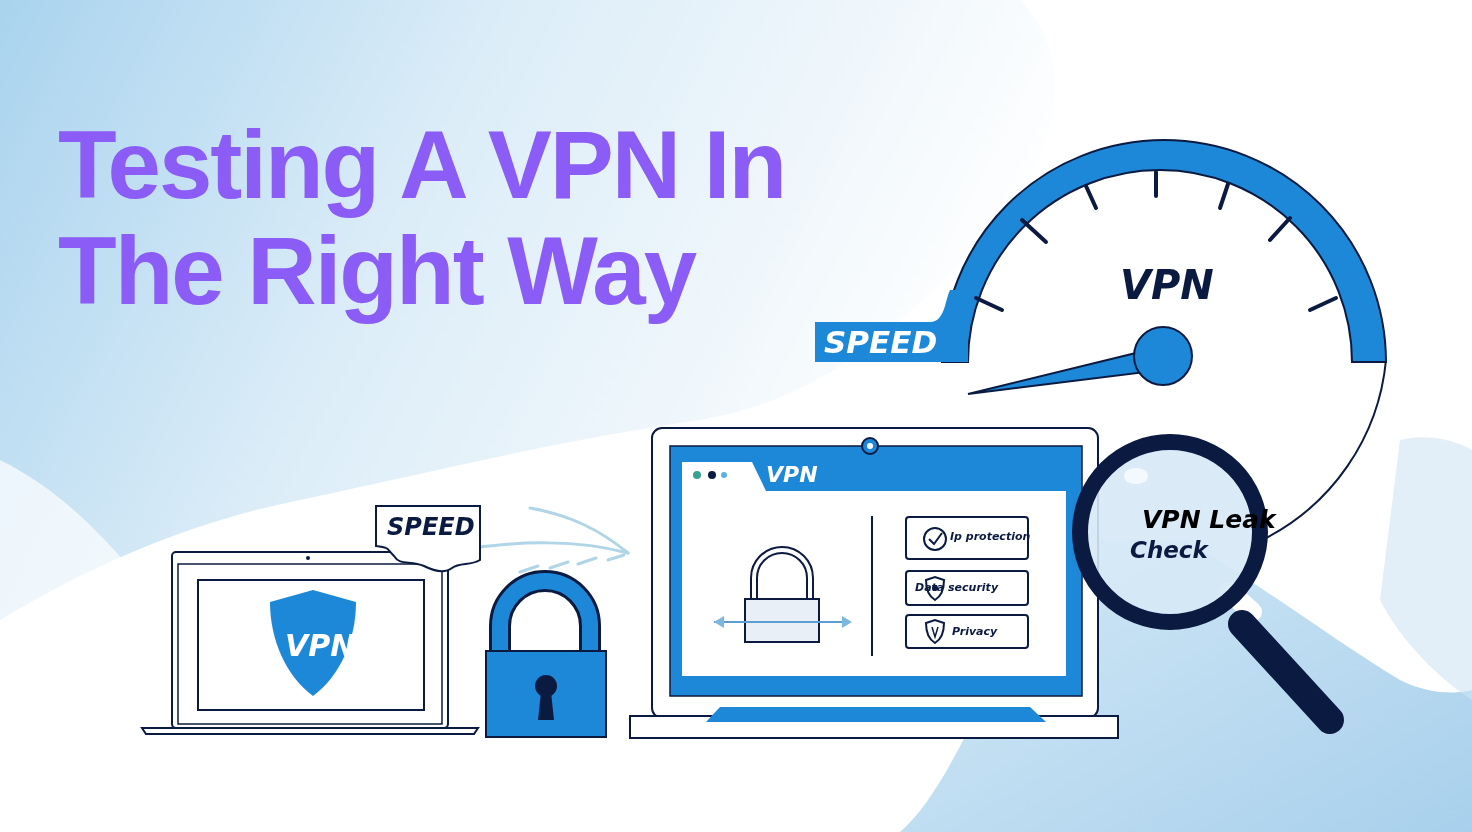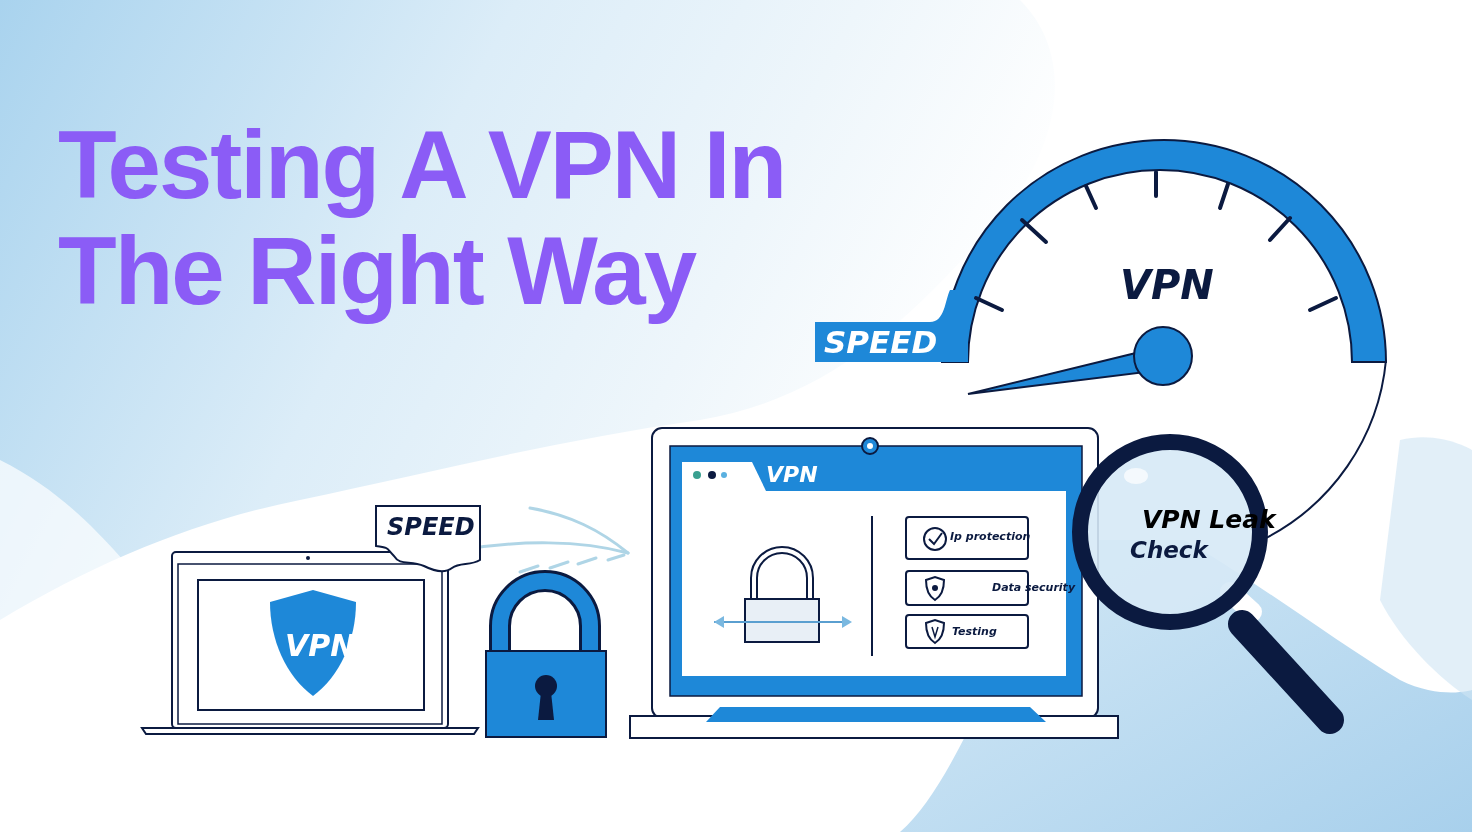--- a/index.html
+++ b/index.html
@@ -147,17 +147,17 @@
 
 <div class="lbl" style="left:1120px;top:262px;font-size:40px;color:#0b1a40;">VPN</div>
 <div class="lbl" style="left:824px;top:324px;font-size:31px;color:#ffffff;">SPEED</div>
 
 <div class="lbl" style="left:387px;top:513px;font-size:24px;color:#0b1a40;">SPEED</div>
 <div class="lbl" style="left:285px;top:628px;font-size:30px;color:#ffffff;">VPN</div>
 
 <div class="lbl" style="left:766px;top:462px;font-size:22px;color:#ffffff;">VPN</div>
 
 <div class="lbl" style="left:950px;top:530px;font-size:11px;color:#0b1a40;text-align:center;">Ip protection</div>
-<div class="lbl" style="left:992px;top:581px;font-size:11px;color:#0b1a40;">Data security</div>
-<div class="lbl" style="left:952px;top:625px;font-size:11px;color:#0b1a40;">Testing</div>
+<div class="lbl" style="left:915px;top:581px;font-size:11px;color:#0b1a40;">Data security</div>
+<div class="lbl" style="left:952px;top:625px;font-size:11px;color:#0b1a40;">Privacy</div>
 
 <div class="lbl" style="left:1112px;top:505px;font-size:25px;color:#000000;margin-left:30px;">VPN Leak</div>
 <div class="lbl" style="left:1130px;top:537px;font-size:23px;color:#0b1a40;">Check</div>
 
 </body></html>

